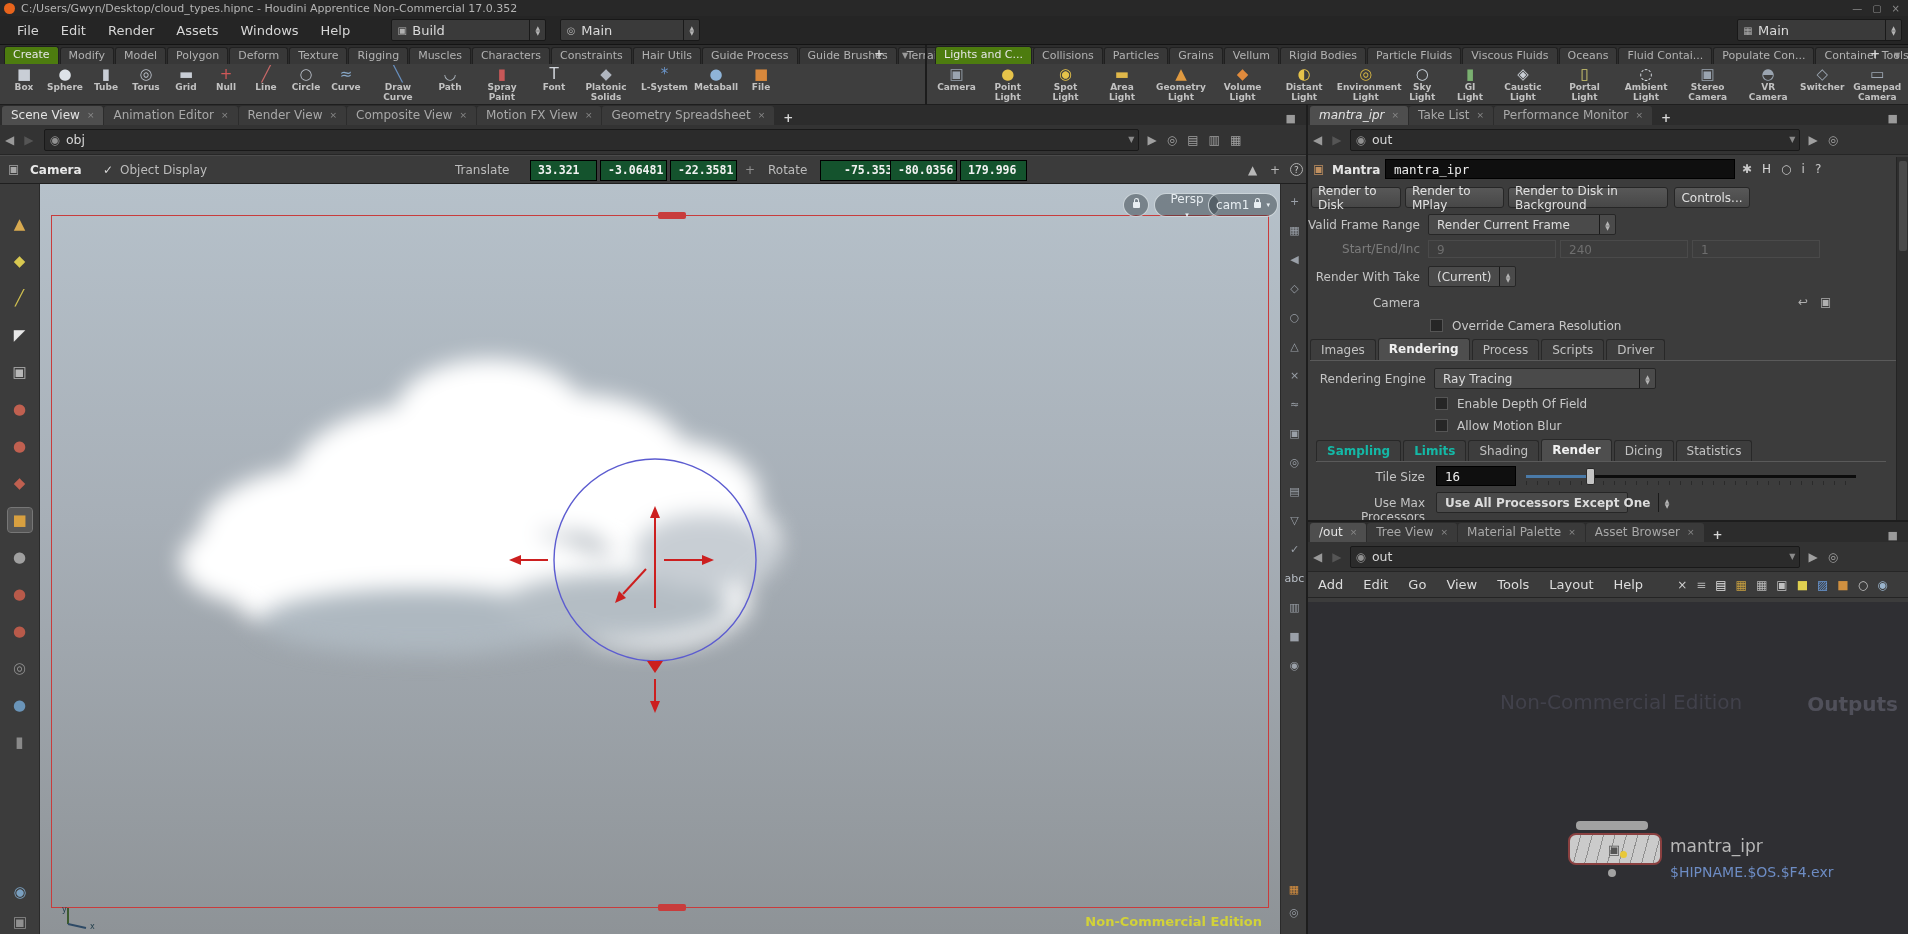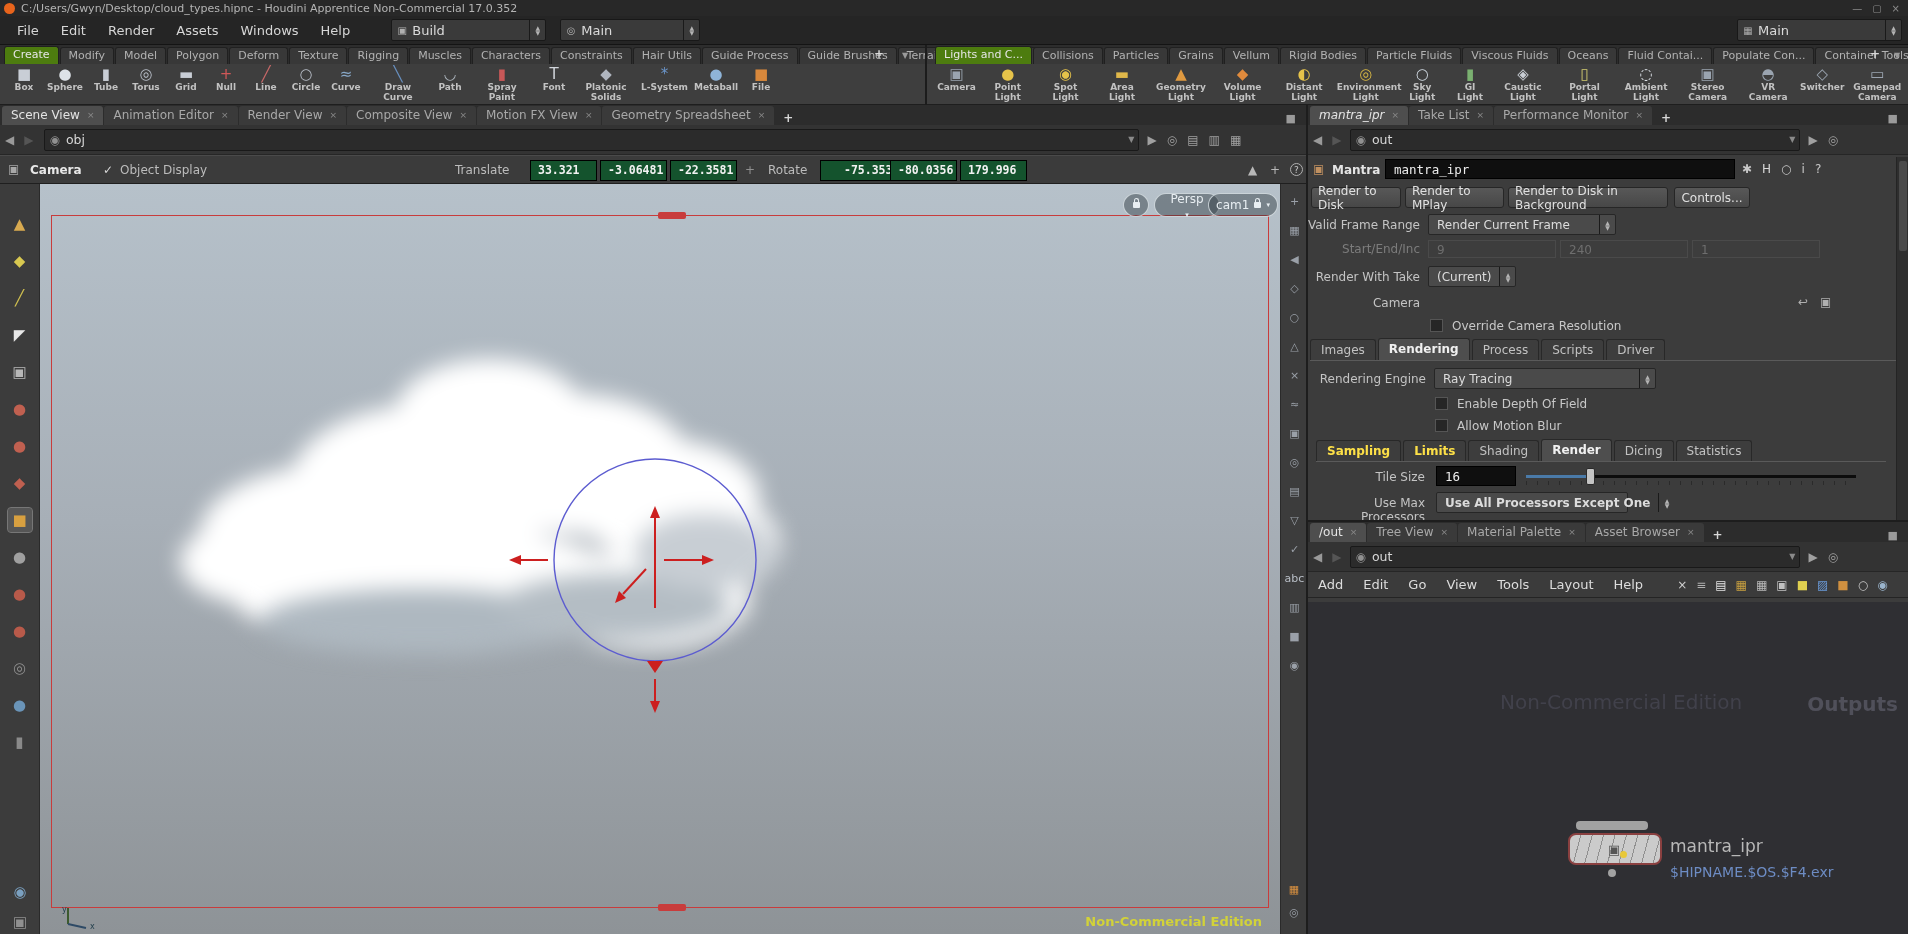--- a/index.html
+++ b/index.html
@@ -86,21 +86,21 @@
   .darkfield{position:absolute;background:#0f0f0f;border:1px solid #000;height:20px;line-height:20px;
              color:#ececec;font-family:"DejaVu Sans Mono",monospace;font-size:12.5px;padding-left:8px;box-sizing:border-box;}
   .disfield{position:absolute;background:#3d3d3d;border:1px solid #4a4a4a;height:18px;line-height:18px;
             color:#6e6e6e;font-size:12px;padding-left:8px;box-sizing:border-box;}
   .cb{position:absolute;width:13px;height:13px;background:#262626;border:1px solid #555;box-sizing:border-box;}
   .cblabel{position:absolute;font-size:12px;color:#c8c8c8;}
   .ftabs{position:absolute;display:flex;align-items:flex-end;border-bottom:1px solid #5a5a5a;}
   .ftab{height:20px;line-height:20px;padding:0 10px;margin-right:2px;background:#3d3d3d;border:1px solid #282828;
         border-bottom:none;font-size:12px;color:#c2c2c2;border-radius:3px 3px 0 0;white-space:nowrap;}
   .ftab.active{background:#4e4e4e;color:#f0f0f0;font-weight:bold;height:21px;}
-  .ftab.bold{font-weight:bold;color:#fde047;}
+  .ftab.bold{font-weight:bold;color:#14b8a6;}
   .slider-track{position:absolute;height:3px;background:#0c0c0c;}
   .slider-fill{position:absolute;height:3px;background:#4a7aa8;}
   .slider-handle{position:absolute;width:9px;height:17px;background:#c4c4c4;border:1px solid #2a2a2a;border-radius:2px;box-sizing:border-box;}
   .ticks{position:absolute;height:4px;background:repeating-linear-gradient(90deg,#2a2a2a 0 1px,transparent 1px 11px);}
   .circleic{display:inline-flex;width:13px;height:13px;border:1px solid #b0b0b0;border-radius:50%;align-items:center;
             justify-content:center;font-size:9px;color:#c8c8c8;box-sizing:border-box;}
   
   .netmenu{height:26px;background:#3b3b3b;border-bottom:1px solid #242424;display:flex;align-items:center;box-sizing:border-box;}
   .nmi{padding:0 10px;font-size:13px;color:#dcdcdc;}
   .net-canvas{position:absolute;left:0;top:80px;width:600px;height:332px;background:#2f2f33;overflow:hidden;}

